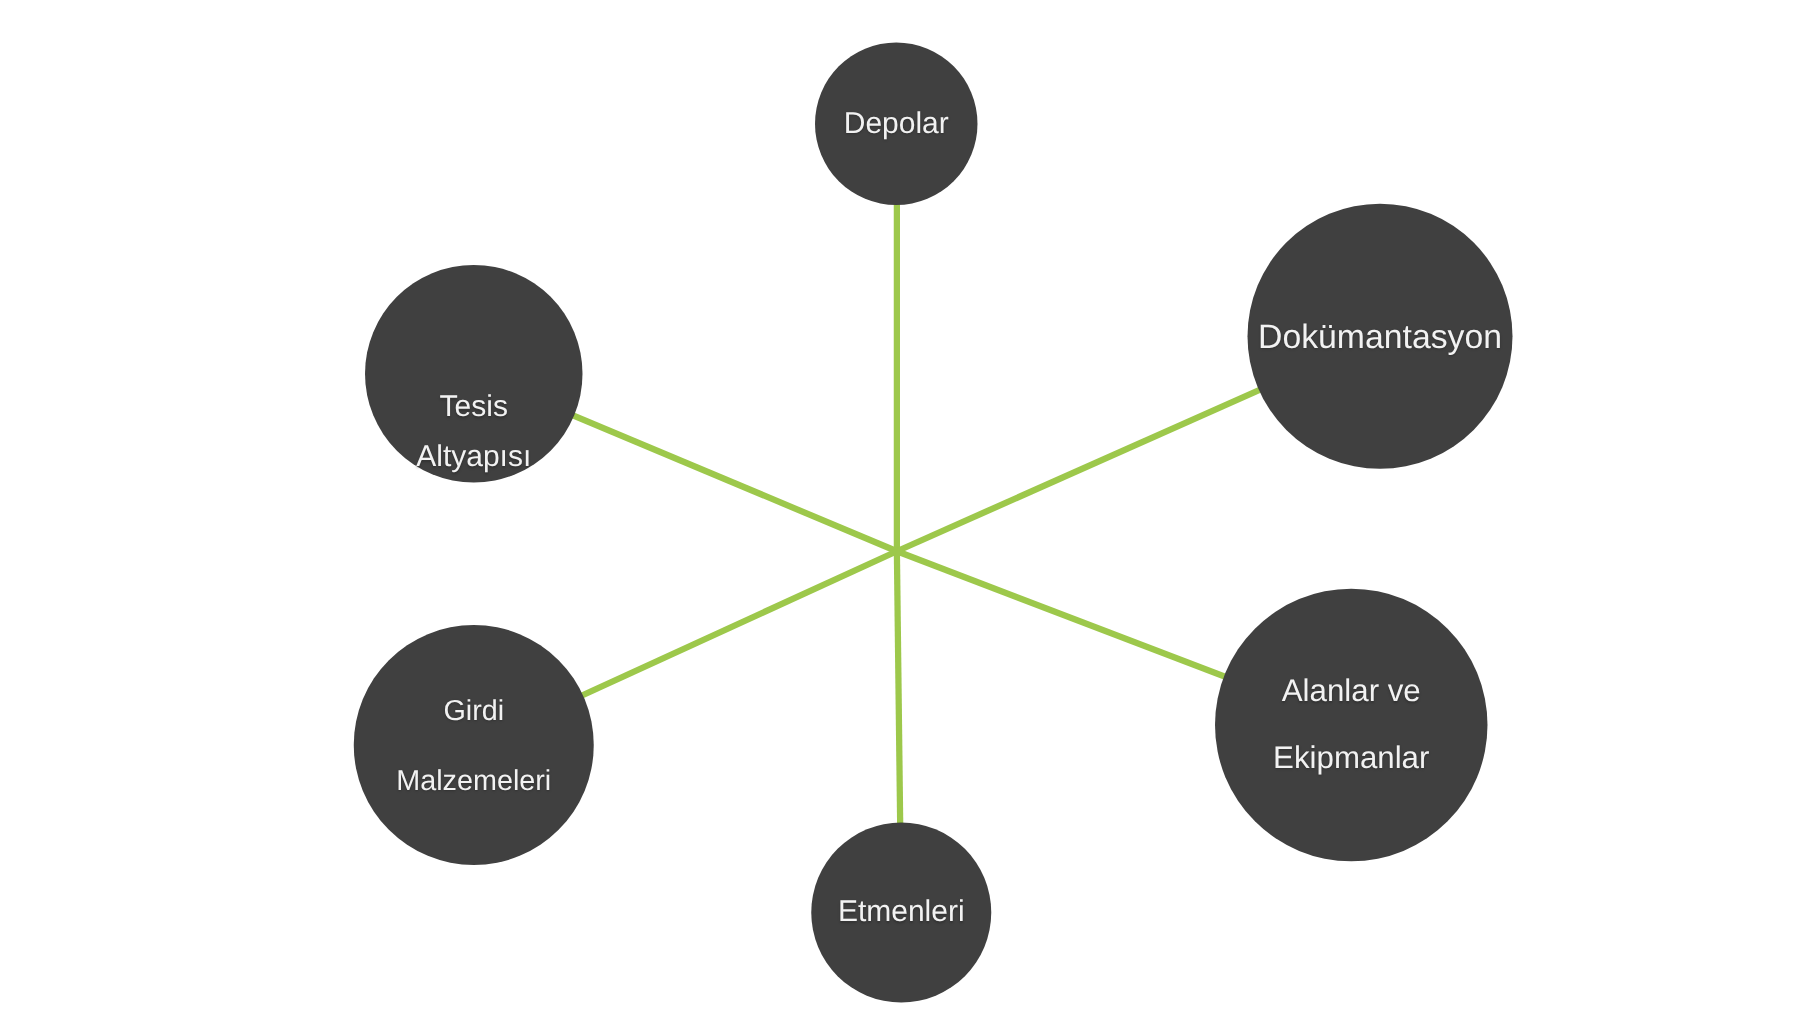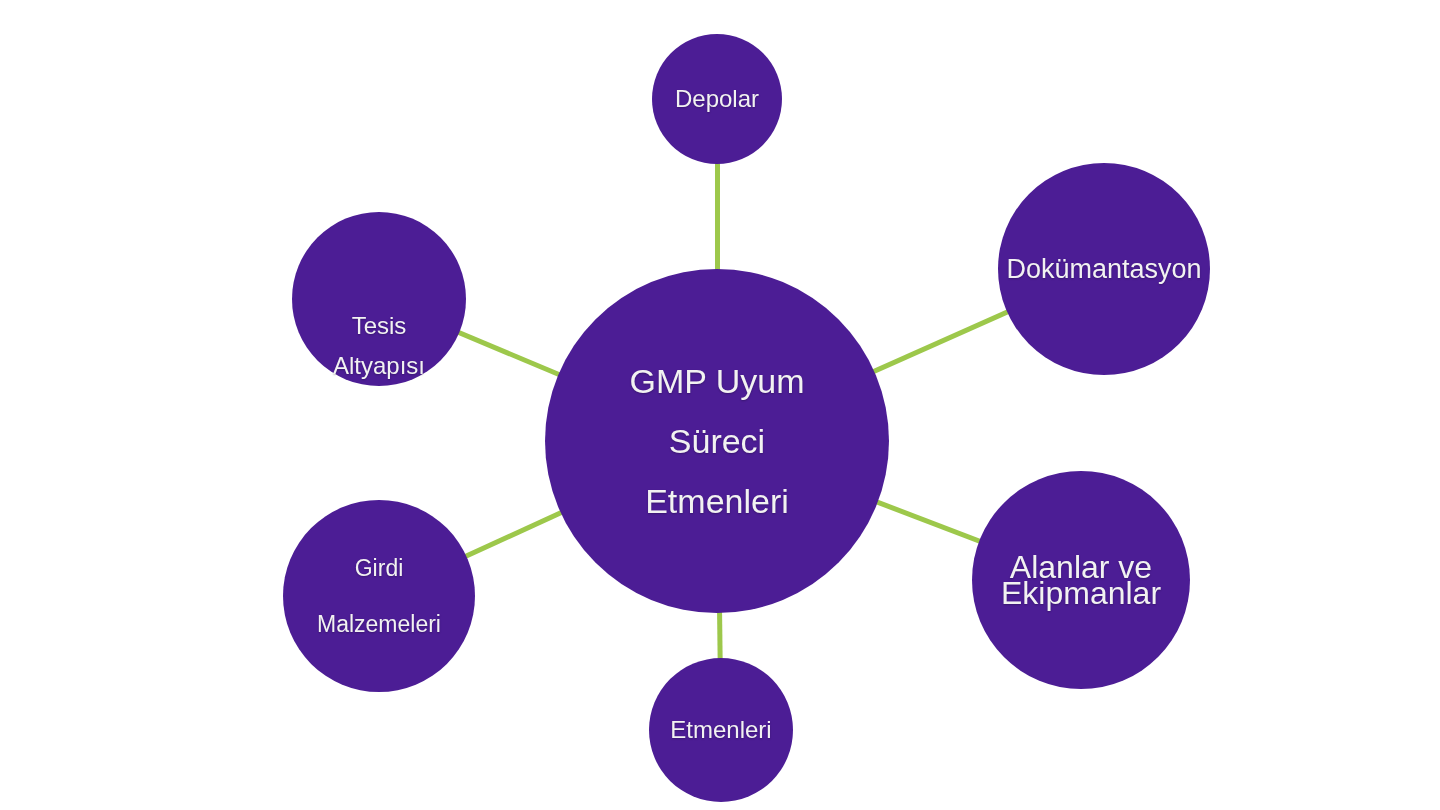--- a/index.html
+++ b/index.html
@@ -19,21 +19,21 @@
     position: absolute;
     left: 0;
     top: 0;
     width: 1440px;
     height: 810px;
     z-index: 1;
   }
   .node {
     position: absolute;
     border-radius: 50%;
-    background: #4c1d95;
+    background: #404040;
     color: #F2F2F2;
     display: flex;
     align-items: center;
     justify-content: center;
     text-align: center;
     z-index: 2;
     text-shadow: 0 1px 2px rgba(0,0,0,0.25);
     box-sizing: border-box;
   }
   .node .label { padding: 0 14px; }
@@ -73,45 +73,38 @@
     line-height: 56px;
   }
   .node-personel {
     left: 649px; top: 658px;
     width: 144px; height: 144px;
     font-size: 24px;
   }
   .node-alanlar {
     left: 972px; top: 471px;
     width: 218px; height: 218px;
-    font-size: 32px;
-    line-height: 26px;
+    font-size: 25px;
+    line-height: 53px;
   }
 </style>
 </head>
 <body>
 
 <div class="canvas">
 
   <svg class="connectors" viewBox="0 0 1440 810" xmlns="http://www.w3.org/2000/svg">
     <line x1="717.5" y1="441" x2="717.5" y2="99" stroke="#9DC84B" stroke-width="5"></line>
     <line x1="717.5" y1="441" x2="1104" y2="269" stroke="#9DC84B" stroke-width="5"></line>
     <line x1="717.5" y1="441" x2="379" y2="299" stroke="#9DC84B" stroke-width="5"></line>
     <line x1="717.5" y1="441" x2="379" y2="596" stroke="#9DC84B" stroke-width="5"></line>
     <line x1="717.5" y1="441" x2="721" y2="730" stroke="#9DC84B" stroke-width="5"></line>
     <line x1="717.5" y1="441" x2="1081" y2="580" stroke="#9DC84B" stroke-width="5"></line>
   </svg>
 
-  <div class="node node-center">
-    <div class="label">
-      <div class="line">GMP Uyum</div>
-      <div class="line">Süreci</div>
-      <div class="line">Etmenleri</div>
-    </div>
-  </div>
 
   <div class="node node-depolar">
     <div class="label">Depolar</div>
   </div>
 
   <div class="node node-dokumantasyon">
     <div class="label">Dokümantasyon</div>
   </div>
 
   <div class="node node-tesis">

